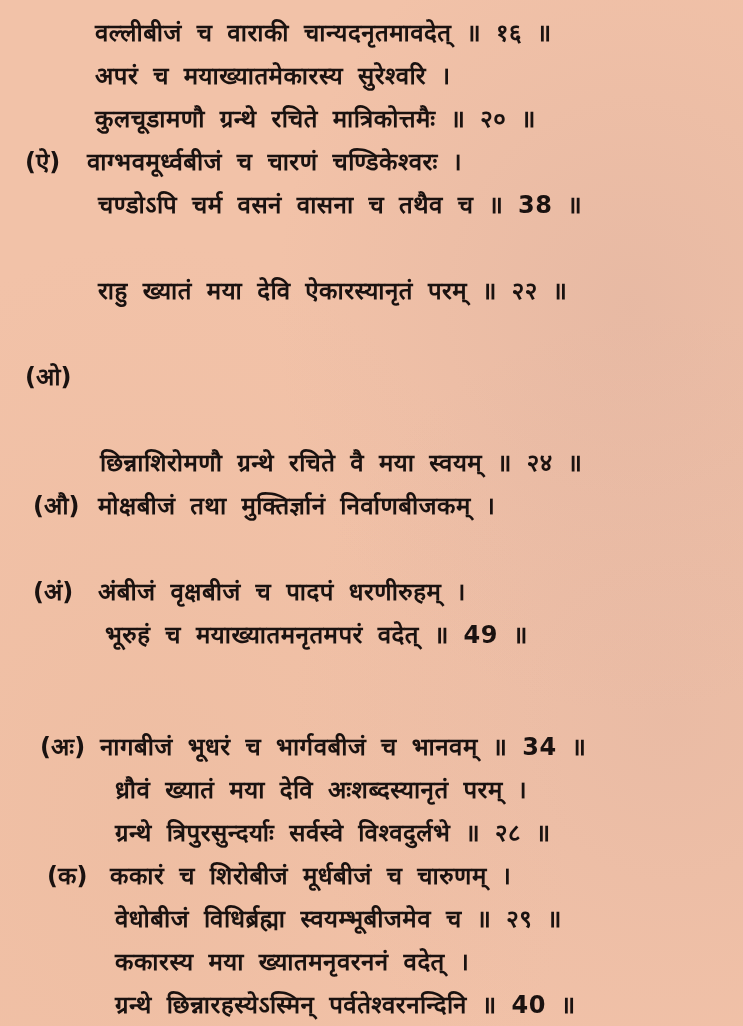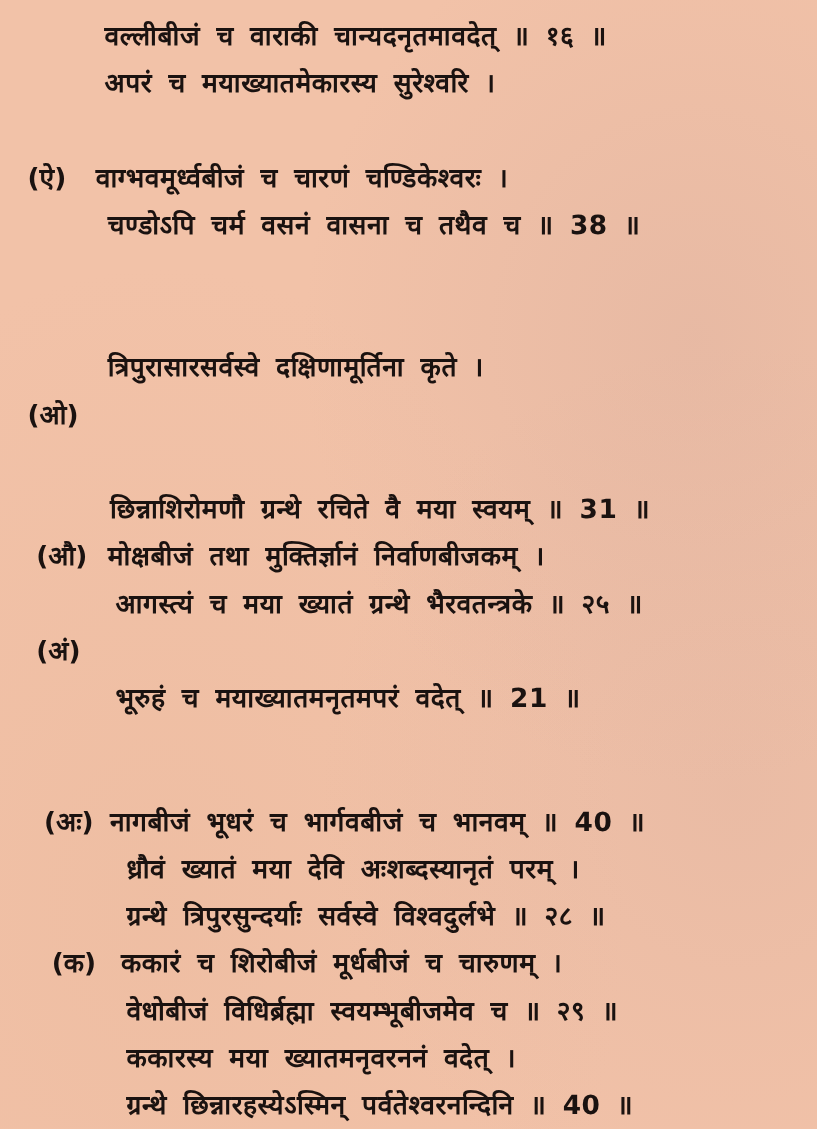--- a/index.html
+++ b/index.html
@@ -31,38 +31,39 @@
     white-space: nowrap;
     line-height: 34px;
   }
 </style>
 </head>
 <body>
 
 <div class="page">
   <div class="line" style="left:95px;top:16px">वल्लीबीजं च वाराकी चान्यदनृतमावदेत् ॥ १६ ॥</div>
   <div class="line" style="left:95px;top:59px">अपरं च मयाख्यातमेकारस्य सुरेश्वरि ।</div>
+  <div class="line" style="left:95px;top:102px">कुलचूडामणौ ग्रन्थे रचिते मात्रिकोत्तमैः ॥ २० ॥</div>
 
   <div class="marker" style="left:25px;top:145px">(ऐ)</div>
   <div class="line" style="left:87px;top:145px">वाग्भवमूर्ध्वबीजं च चारणं चण्डिकेश्वरः ।</div>
   <div class="line" style="left:98px;top:188px">चण्डोऽपि चर्म वसनं वासना च तथैव च ॥ 38 ॥</div>
-  <div class="line" style="left:98px;top:317px">त्रिपुरासारसर्वस्वे दक्षिणामूर्तिना कृते ।</div>
+  <div class="line" style="left:98px;top:274px">राहु ख्यातं मया देवि ऐकारस्यानृतं परम् ॥ २२ ॥</div>
 
   <div class="marker" style="left:25px;top:360px">(ओ)</div>
-  <div class="line" style="left:100px;top:446px">छिन्नाशिरोमणौ ग्रन्थे रचिते वै मया स्वयम् ॥ 31 ॥</div>
+  <div class="line" style="left:100px;top:446px">छिन्नाशिरोमणौ ग्रन्थे रचिते वै मया स्वयम् ॥ २४ ॥</div>
 
   <div class="marker" style="left:33px;top:489px">(औ)</div>
   <div class="line" style="left:98px;top:489px">मोक्षबीजं तथा मुक्तिर्ज्ञानं निर्वाणबीजकम् ।</div>
-  <div class="line" style="left:105px;top:532px">आगस्त्यं च मया ख्यातं ग्रन्थे भैरवतन्त्रके ॥ २५ ॥</div>
 
   <div class="marker" style="left:33px;top:575px">(अं)</div>
-  <div class="line" style="left:105px;top:618px">भूरुहं च मयाख्यातमनृतमपरं वदेत् ॥ 21 ॥</div>
+  <div class="line" style="left:98px;top:575px">अंबीजं वृक्षबीजं च पादपं धरणीरुहम् ।</div>
+  <div class="line" style="left:105px;top:618px">भूरुहं च मयाख्यातमनृतमपरं वदेत् ॥ 49 ॥</div>
 
   <div class="marker" style="left:40px;top:730px">(अः)</div>
-  <div class="line" style="left:100px;top:730px">नागबीजं भूधरं च भार्गवबीजं च भानवम् ॥ 40 ॥</div>
+  <div class="line" style="left:100px;top:730px">नागबीजं भूधरं च भार्गवबीजं च भानवम् ॥ 34 ॥</div>
   <div class="line" style="left:115px;top:773px">ध्रौवं ख्यातं मया देवि अःशब्दस्यानृतं परम् ।</div>
   <div class="line" style="left:115px;top:816px">ग्रन्थे त्रिपुरसुन्दर्याः सर्वस्वे विश्वदुर्लभे ॥ २८ ॥</div>
 
   <div class="marker" style="left:47px;top:859px">(क)</div>
   <div class="line" style="left:110px;top:859px">ककारं च शिरोबीजं मूर्धबीजं च चारुणम् ।</div>
   <div class="line" style="left:115px;top:902px">वेधोबीजं विधिर्ब्रह्मा स्वयम्भूबीजमेव च ॥ २९ ॥</div>
   <div class="line" style="left:115px;top:945px">ककारस्य मया ख्यातमनृवरननं वदेत् ।</div>
   <div class="line" style="left:115px;top:988px">ग्रन्थे छिन्नारहस्येऽस्मिन् पर्वतेश्वरनन्दिनि ॥ 40 ॥</div>
 </div>
 

